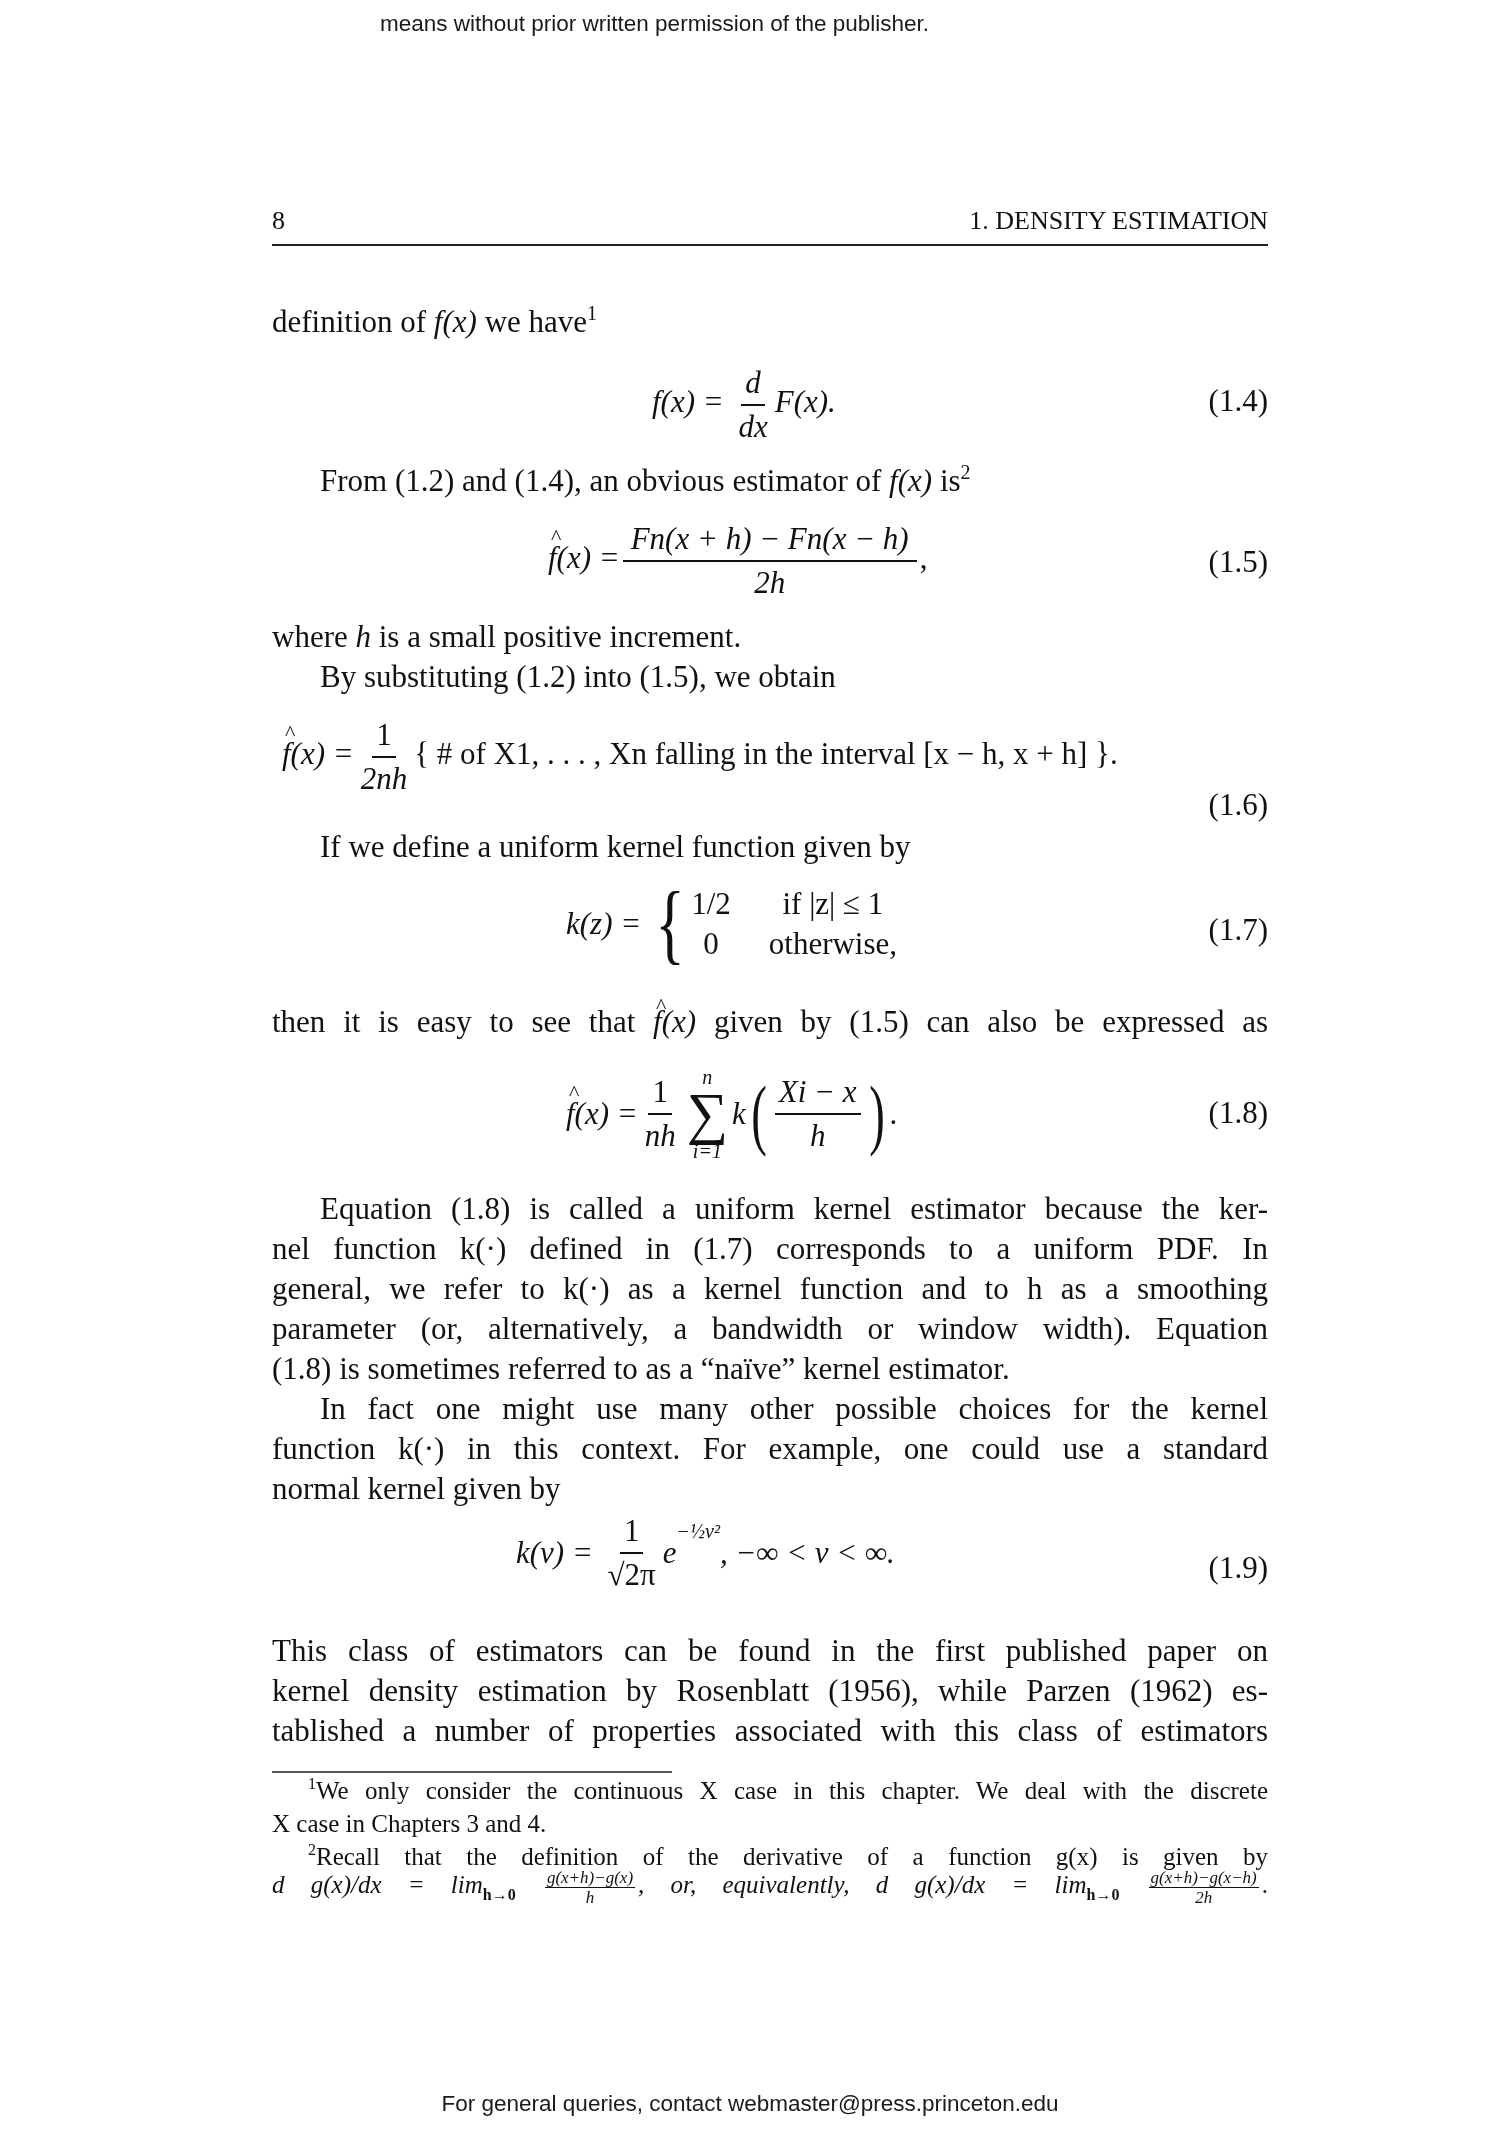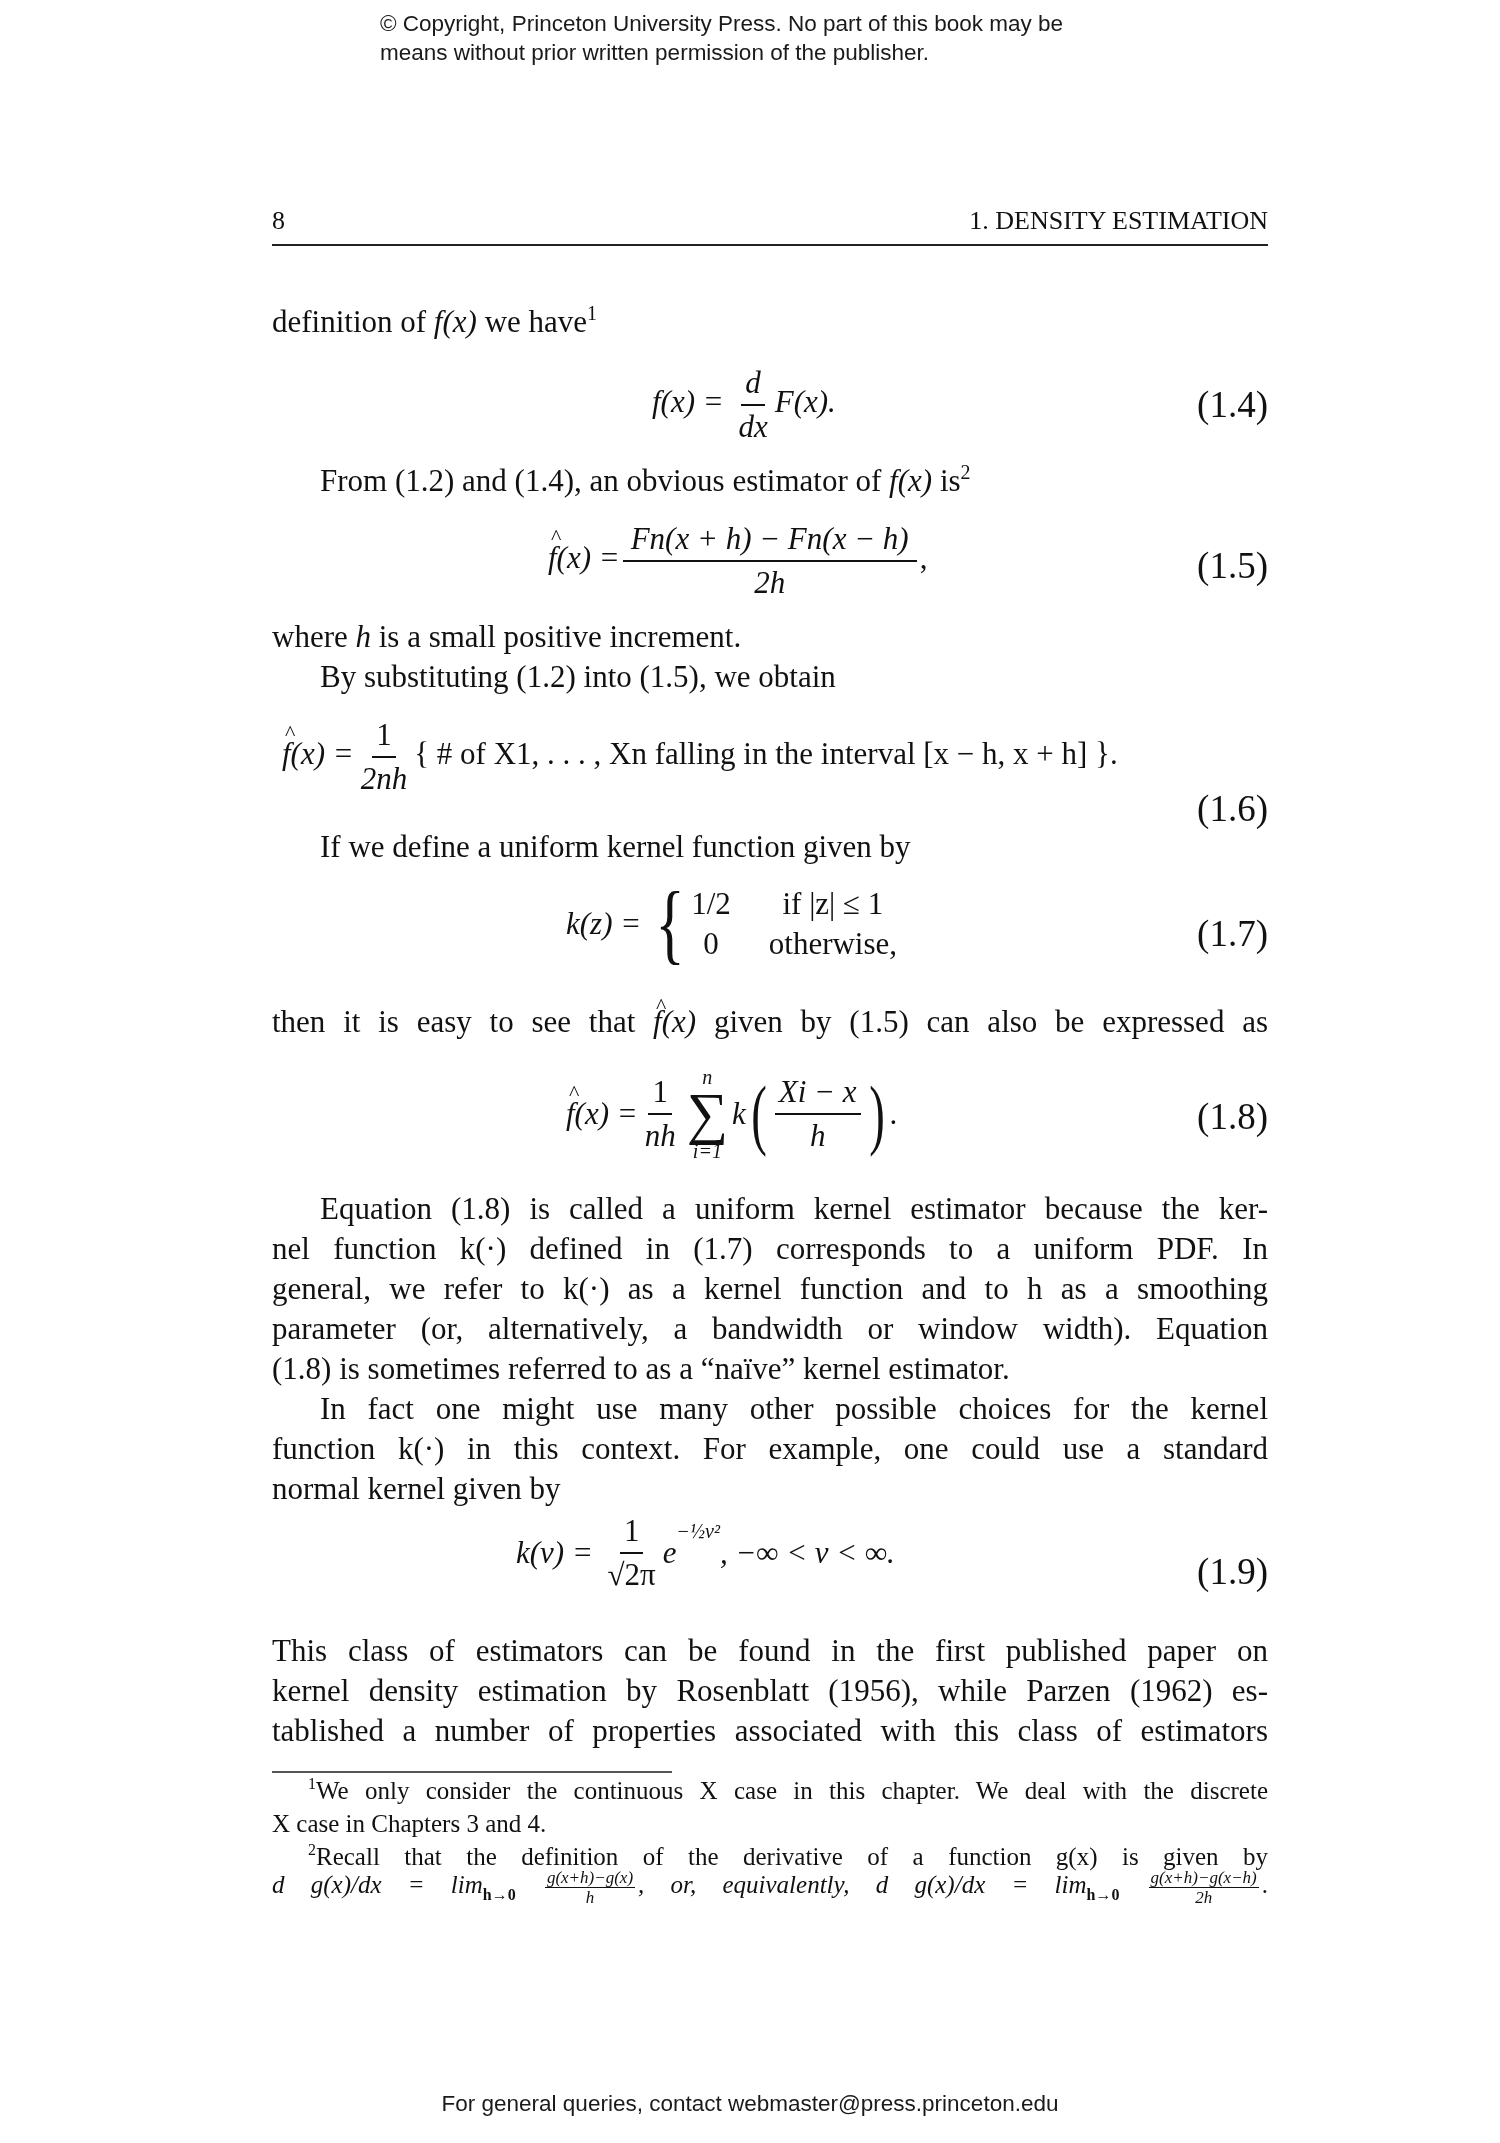--- a/index.html
+++ b/index.html
@@ -8,21 +8,21 @@
   .abs { position: absolute; white-space: nowrap; }
   .copyright { left: 380px; top: 10px; font-size: 22.5px; line-height: 28.5px; color: #1a1a1a; }
   .copyright div { white-space: nowrap; }
   .hdr { top: 206px; font-size: 26px; font-family: "Liberation Serif", "DejaVu Serif", serif; }
   .rule { position: absolute; background: #222; }
   .txt { font-family: "Liberation Serif", "DejaVu Serif", serif; font-size: 31px; line-height: 40px; }
   .para { position: absolute; left: 272px; width: 996px; text-align: justify; text-align-last: justify; }
   .para.last { text-align-last: left; }
   .i { font-style: italic; }
   .eq { position: absolute; font-family: "Liberation Serif", "DejaVu Serif", serif; font-size: 31px; white-space: nowrap; }
-  .tag { position: absolute; right: 232px; font-family: "Liberation Serif", "DejaVu Serif", serif; font-size: 37px; }
+  .tag { position: absolute; right: 232px; font-family: "Liberation Serif", "DejaVu Serif", serif; font-size: 31px; }
   .frac { display: inline-flex; flex-direction: column; align-items: center; vertical-align: middle; margin: 0 3px; }
   .frac .num { padding: 0 4px 2px 4px; border-bottom: 2px solid #111; line-height: 38px; }
   .frac .den { padding: 2px 4px 0 4px; line-height: 38px; }
   .hat { position: relative; display: inline-block; }
   .hat::before { content: "^"; position: absolute; left: 3px; top: -16px; font-size: 22px; font-style: normal; }
   sup.s { font-size: 20px; vertical-align: 12px; line-height: 0; }
   sub.s { font-size: 20px; vertical-align: -7px; line-height: 0; font-weight: bold; }
   .fn { font-family: "Liberation Serif", "DejaVu Serif", serif; font-size: 25px; line-height: 33px; }
   .fn-frac { display: inline-flex; flex-direction: column; align-items: center; vertical-align: middle; font-size: 17px; line-height: 19px; margin: 0 3px; }
   .fn-frac .num { border-bottom: 1.5px solid #111; padding: 0 2px; }
@@ -31,21 +31,20 @@
   .sum { display: inline-flex; flex-direction: column; align-items: center; vertical-align: middle; line-height: 1; margin: 0 4px; }
   .sum .sig { font-size: 58px; line-height: 52px; }
   .sum .lim { font-size: 20px; font-style: italic; line-height: 22px; }
   .bigparen { font-size: 78px; vertical-align: middle; font-weight: 200; line-height: 60px; display:inline-block; transform: scaleX(0.6); }
   .contact { left: 0; width: 1500px; text-align: center; top: 2091px; font-size: 22.5px; color: #1a1a1a; }
 </style>
 </head>
 <body>
 
 <div class="abs copyright sans">
-  <div>© Copyright, Princeton University Press. No part of this book may be</div>
   <div>means without prior written permission of the publisher.</div>
 </div>
 
 <div class="abs hdr" style="left:272px;">8</div>
 <div class="abs hdr" style="right:232px;">1.  DENSITY ESTIMATION</div>
 <div class="rule" style="left:272px; width:996px; top:244px; height:2px;"></div>
 
 <div class="abs txt" style="left:272px; top:302px;">
   <span>definition of </span><span class="i">f(x)</span><span> we have</span><sup class="s">1</sup>
 </div>

